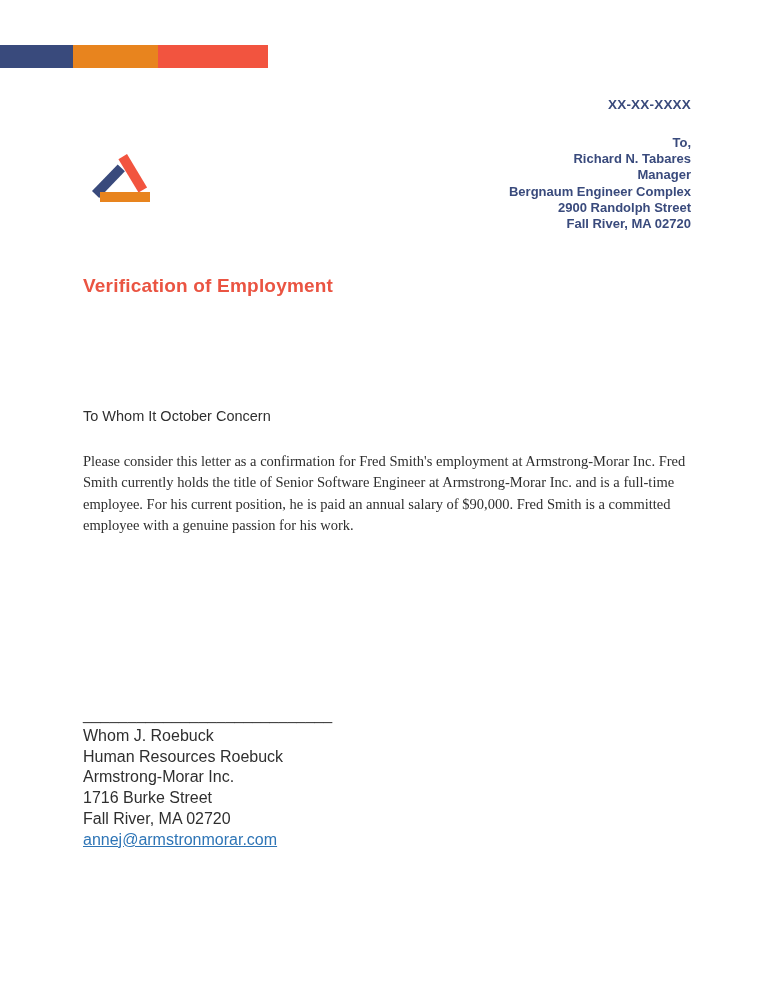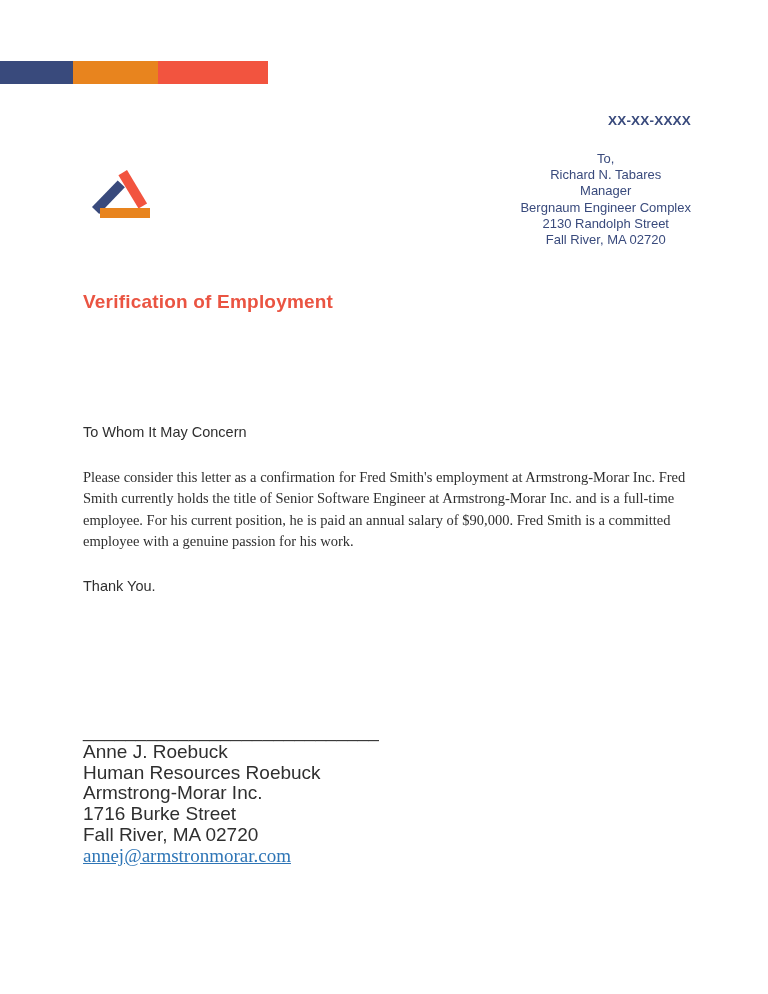--- a/index.html
+++ b/index.html
@@ -12,21 +12,21 @@
     --paper:#FFFFFF;
   }
   *{margin:0;padding:0;box-sizing:border-box;}
   html,body{background:#fff;}
   .page{
     position:relative;
     width:768px;height:852px;
     background:var(--paper);
     font-family:"Liberation Sans", sans-serif;
     overflow:hidden;
-    margin:16px auto;
+    margin:0 auto;
   }
   
   .bar{position:absolute;height:23px;display:flex;}
   .bar-top{top:45px;left:0;width:268px;}
   .bar-bottom{top:920px;left:491px;width:277px;}
   .bar .seg-blue{background:var(--blue);}
   .bar .seg-orange{background:var(--orange);}
   .bar .seg-red{background:var(--red);}
   .bar-top .seg-blue{width:73px;}
   .bar-top .seg-orange{width:85px;}
@@ -36,21 +36,21 @@
   .bar-bottom .seg-red{width:108px;}
 
   
   .date{
     position:absolute;top:97px;right:77px;
     color:var(--blue);font-weight:bold;font-size:13.5px;
     letter-spacing:.2px;
   }
   .recipient{
     position:absolute;top:135px;right:77px;
-    text-align:center;color:var(--blue);font-weight:normal;
+    text-align:right;color:var(--blue);font-weight:bold;
     font-size:13px;line-height:16.2px;
   }
 
   
   .logo{position:absolute;top:150px;left:88px;width:70px;height:58px;}
 
   
   .title{
     position:absolute;left:83px;top:266px;width:560px;
     color:var(--title);font-weight:bold;
@@ -61,70 +61,69 @@
   .body{
     position:absolute;left:83px;top:406px;width:614px;
     color:var(--text);font-size:14.5px;line-height:21.5px;
   }
   .body .para{margin-top:23px;font-family:Liberation Serif, serif;}
   .body .closing{margin-top:23px;}
 
   
   .signature{
     position:absolute;left:83px;top:705px;
-    color:var(--text);font-size:19px;line-height:20.8px;
+    color:var(--text);font-size:16px;line-height:20.8px;
   }
   .signature .sig-rule{letter-spacing:0;color:#3a3a3a;}
   .signature a{
-    color:var(--link);text-decoration:underline;cursor:pointer;font-family:Liberation Serif, serif;
+    color:var(--link);text-decoration:underline;cursor:pointer;
   }
 </style>
 </head>
 <body>
 
 <div class="page">
 
   <div class="bar bar-top">
     <div class="seg-blue"></div>
     <div class="seg-orange"></div>
     <div class="seg-red"></div>
   </div>
 
   <div class="date">XX-XX-XXXX</div>
 
   <div class="recipient">
     <div>To,</div>
     <div>Richard N. Tabares</div>
     <div>Manager</div>
     <div>Bergnaum Engineer Complex</div>
-    <div>2130 Randolph Street</div>
+    <div>2900 Randolph Street</div>
     <div>Fall River, MA 02720</div>
   </div>
 
   <div class="logo">
     <svg width="70" height="58" viewBox="0 0 70 58" xmlns="http://www.w3.org/2000/svg">
       <rect x="0" y="0" width="37" height="10" fill="var(--blue)" transform="translate(4 41) rotate(-46)"></rect>
       <rect x="0" y="0" width="39" height="10" fill="var(--red)" transform="translate(39 4) rotate(59)"></rect>
       <rect x="12" y="42" width="50" height="10" fill="var(--orange)"></rect>
     </svg>
   </div>
 
   <h1 class="title">
     <span>Verification of Employment</span><br>
   </h1>
 
   <div class="body">
-    <div class="salutation">To Whom It May Concern</div>
+    <div class="salutation">To Whom It October Concern</div>
     <p class="para">Please consider this letter as a confirmation for Fred Smith's employment at Armstrong-Morar Inc. Fred Smith currently holds the title of Senior Software Engineer at Armstrong-Morar Inc. and is a full-time employee. For his current position, he is paid an annual salary of $90,000. Fred Smith is a committed employee with a genuine passion for his work.</p>
-    <div class="closing">Thank You.</div>
   </div>
 
   <div class="signature">
     <div class="sig-rule">____________________________</div>
-    <div>Anne J. Roebuck</div>
+    <div>Whom J. Roebuck</div>
     <div>Human Resources Roebuck</div>
     <div>Armstrong-Morar Inc.</div>
     <div>1716 Burke Street</div>
     <div>Fall River, MA 02720</div>
     <div><a>annej@armstronmorar.com</a></div>
     <div>(455)-346-9878</div>
   </div>
 
   <div class="bar bar-bottom">
     <div class="seg-blue"></div>

